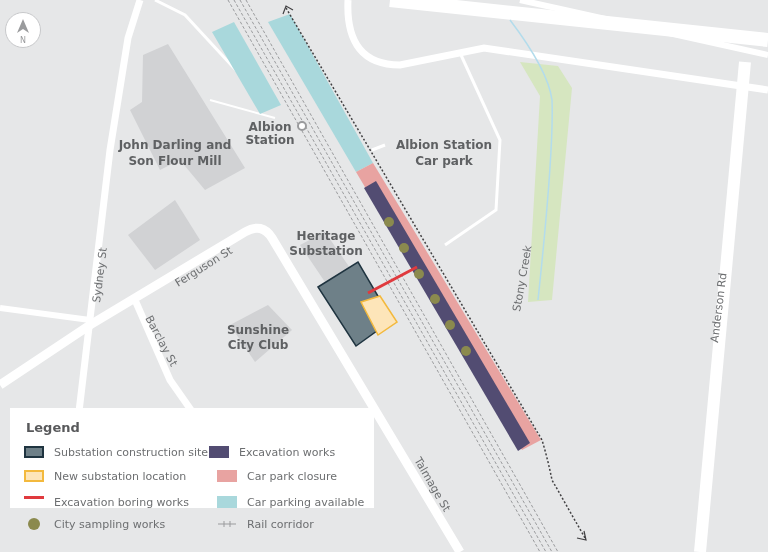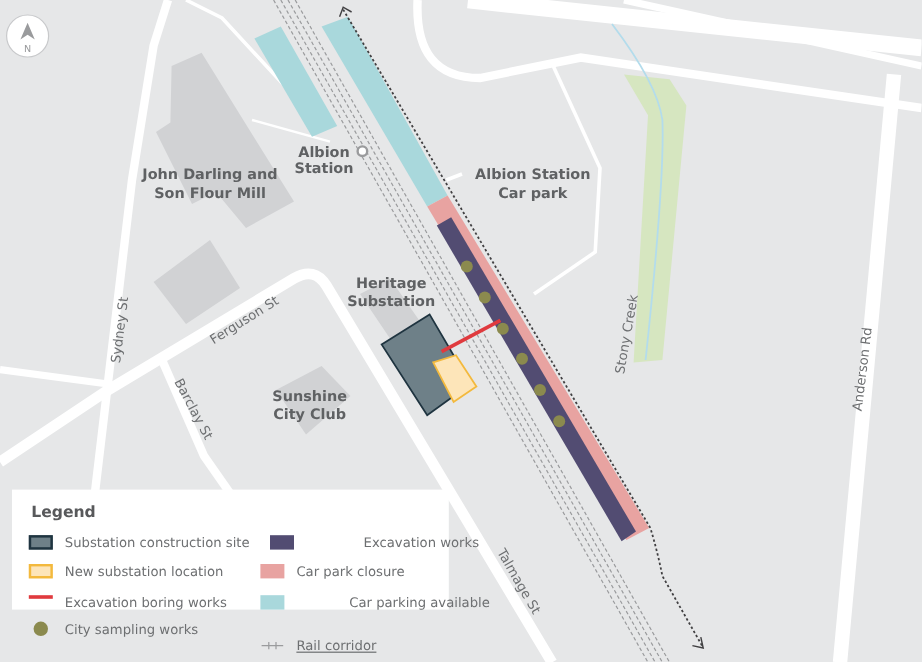--- a/index.html
+++ b/index.html
@@ -124,33 +124,33 @@
   </div>
   <div class="li" style="left:14px; top:88px;">
     <span class="sw" style="height:3px; background:#e03a3e;"></span>
     <span>Excavation boring works</span>
   </div>
   <div class="li" style="left:14px; top:110px;">
     <span class="sw" style="width:12px; height:12px; border-radius:50%; background:#8b8a4e; margin-left:4px; margin-right:14px;"></span>
     <span>City sampling works</span>
   </div>
 
-  <div class="li" style="left:215px; top:38px;gap:48px;">
+  <div class="li" style="left:199px; top:38px;">
     <span class="sw" style="background:#524c72;"></span>
     <span>Excavation works</span>
   </div>
   <div class="li" style="left:207px; top:62px;">
     <span class="sw" style="background:#e8a3a1;"></span>
     <span>Car park closure</span>
   </div>
-  <div class="li" style="left:207px; top:88px;gap:44px;">
+  <div class="li" style="left:207px; top:88px;">
     <span class="sw" style="background:#a9d8dc;"></span>
     <span>Car parking available</span>
   </div>
-  <div class="li" style="left:207px; top:124px;text-decoration:underline;">
+  <div class="li" style="left:207px; top:110px;">
     <svg class="sw" width="20" height="12" viewBox="0 0 20 12">
       <line x1="1" y1="6" x2="19" y2="6" stroke="#9a9b9d" stroke-width="1"></line>
       <line x1="7" y1="3" x2="7" y2="9" stroke="#9a9b9d" stroke-width="1"></line>
       <line x1="13" y1="3" x2="13" y2="9" stroke="#9a9b9d" stroke-width="1"></line>
     </svg>
     <span>Rail corridor</span>
   </div>
 </div>
 
 </body></html>

